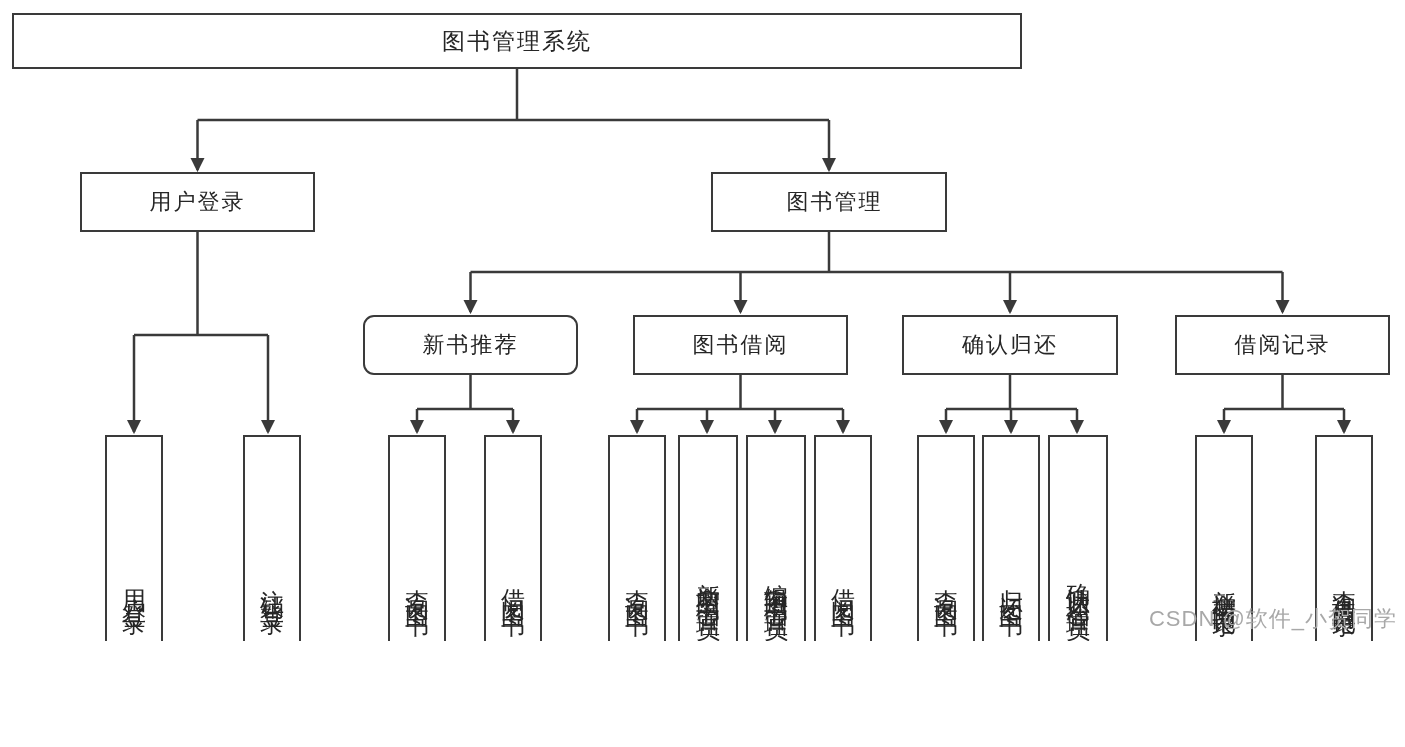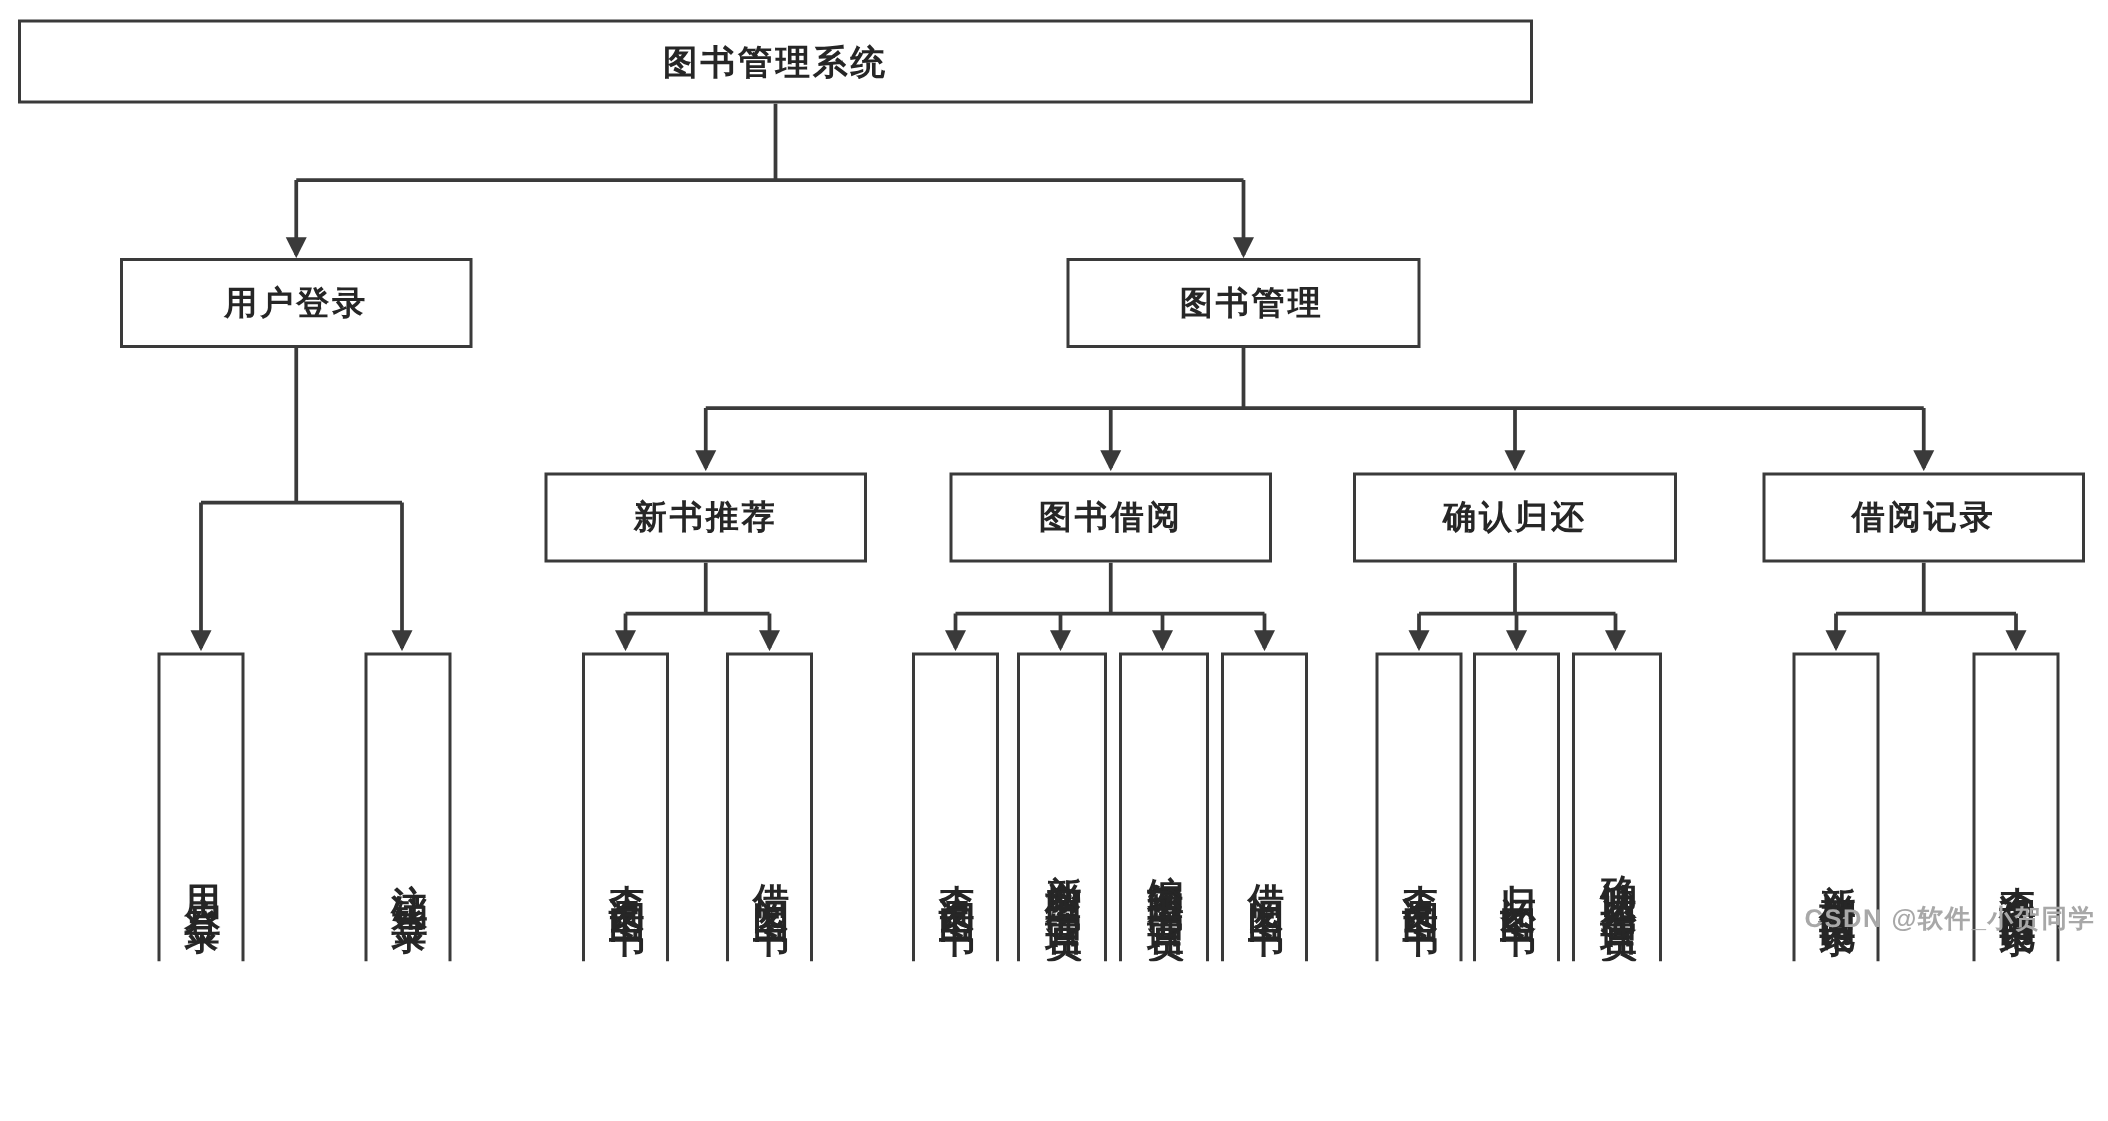--- a/index.html
+++ b/index.html
@@ -8,21 +8,20 @@
     --wm:#a8a8a8;
     --bg:#ffffff;
   }
   html,body{margin:0;padding:0;background:var(--bg);}
   body{font-family:"Liberation Sans","DejaVu Sans",sans-serif;}
   #stage{
     position:relative;
     width:1405px;height:641px;
     background:var(--bg);
     overflow:hidden;
-    font-weight:bold;
   }
   #connectors{position:absolute;left:0;top:0;}
   #connectors path{stroke:var(--line);stroke-width:2.5;fill:none;}
   #connectors .arrowhead{fill:var(--line);}
   .node{
     position:absolute;
     background:#fff;
     border:2.5px solid var(--line);
     box-sizing:border-box;
     display:flex;
@@ -42,42 +41,42 @@
     font-size:24px;
     letter-spacing:8px;
     line-height:1;
   }
   .sp-mid{letter-spacing:5px;}
   .sp-long{letter-spacing:5px;}
   
   #n-root          {left:12px;  top:13px;  width:1010px;height:56px;}
   #n-user-login    {left:80px;  top:172px; width:235px; height:60px;}
   #n-book-mgmt     {left:711px; top:172px; width:236px; height:60px;padding-left:11px;}
-  #n-newbook       {left:363px; top:315px; width:215px; height:60px;}
+  #n-newbook       {left:363px; top:315px; width:215px; height:60px;border-radius:11px;}
   #n-bookborrow    {left:633px; top:315px; width:215px; height:60px;}
   #n-currentborrow {left:902px; top:315px; width:216px; height:60px;}
   #n-records       {left:1175px;top:315px; width:215px; height:60px;}
   .leaf{top:435px;width:58px;height:302px;}
   #l-login   {left:105px;}
   #l-logout  {left:243px;}
   #l-nb-query{left:388px;}
   #l-nb-borrow{left:484px;}
   #l-bb-query{left:608px;}
   #l-bb-add  {left:678px;width:60px;}
   #l-bb-edit {left:746px;width:60px;}
   #l-bb-borrow{left:814px;}
   #l-cb-query{left:917px;}
   #l-cb-return{left:982px;}
   #l-cb-confirm{left:1048px;width:60px;}
   #l-br-add  {left:1195px;}
   #l-br-query{left:1315px;}
   #watermark{
     position:absolute;
-    right:8px;bottom:17px;
-    font-size:17px;
+    right:8px;bottom:7px;
+    font-size:22px;
     color:var(--wm);
     letter-spacing:1px;
     white-space:nowrap;
   }
 </style>
 </head>
 <body>
 
 <div id="stage">
 

